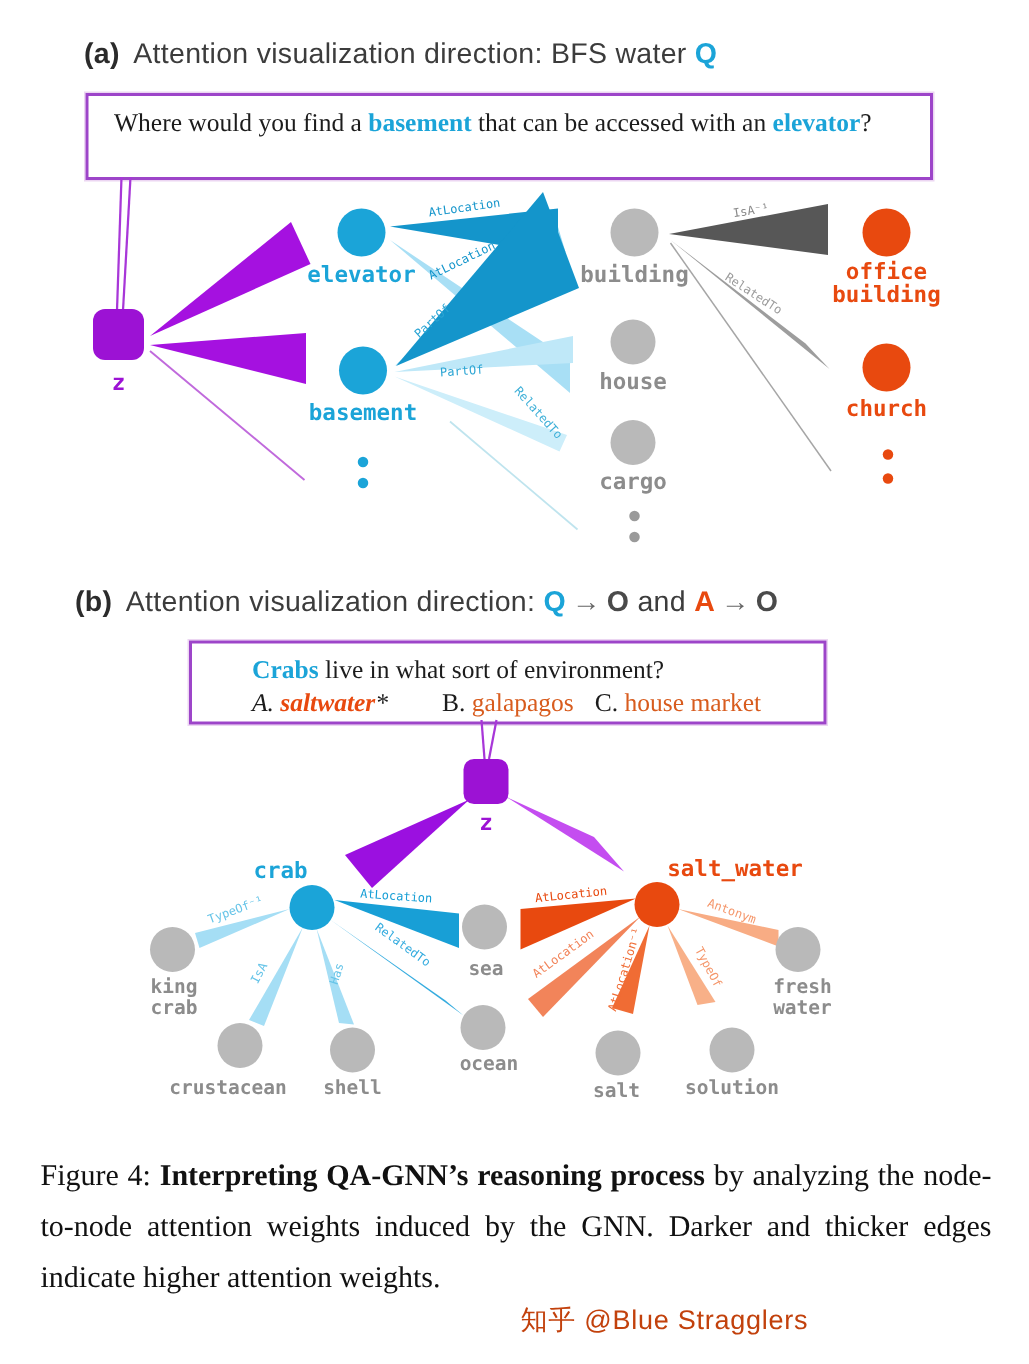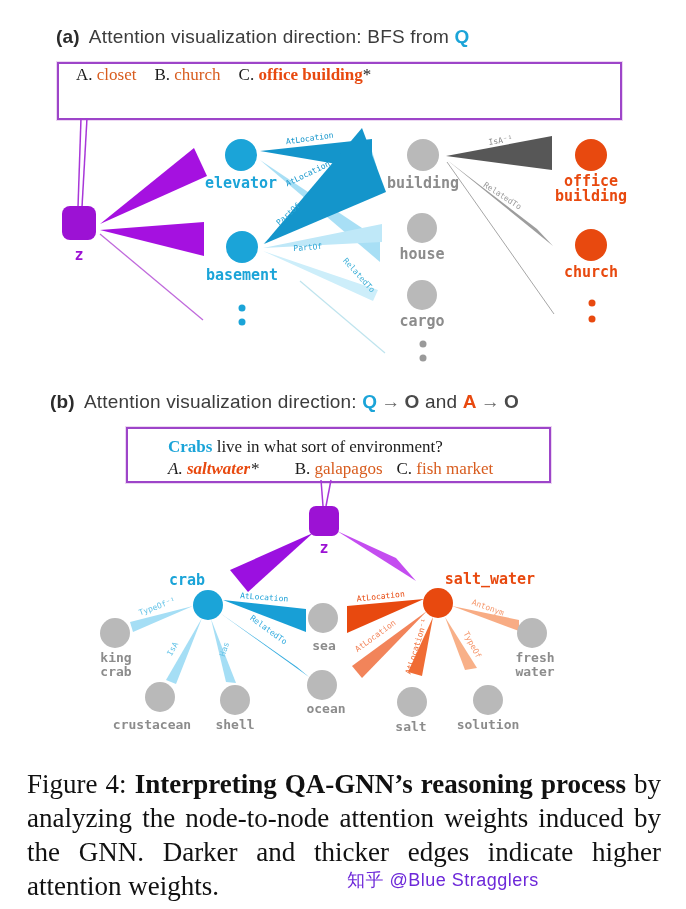--- a/index.html
+++ b/index.html
@@ -15,54 +15,54 @@
   .qbox{position:absolute;background:#fff;border:2px solid #9d45c9;box-shadow:0 0 0 1px #ecd6f2;
         font-family:"Liberation Serif",serif;font-size:17px;color:#1c1c1c;}
   .qbox .line{padding-left:17px;line-height:22px;}
   .qbox .l1{padding-top:7px;}
   .opt{margin-right:18px;}
   svg text{font-family:"DejaVu Sans Mono",monospace;}
   .node-label{font-weight:bold;font-size:15px;}
   .node-label-sm{font-weight:bold;font-size:13px;}
   .edge-label{font-size:8px;letter-spacing:0;}
   .caption{position:absolute;left:27px;top:767px;width:634px;
-           font-family:"Liberation Serif",serif;font-size:27px;color:#111;
+           font-family:"Liberation Serif",serif;font-size:20px;color:#111;
            line-height:34px;text-align:justify;}
-  .watermark{position:absolute;left:347px;top:868px;font-size:18px;color:#6d28d9;
+  .watermark{position:absolute;left:347px;top:868px;font-size:18px;color:#c2410c;
              letter-spacing:0.5px;}
 </style>
 </head>
 <body>
 
 <div class="page">
 
   <div class="panel-title" style="left:56px;top:26px;">
-    <span class="tag">(a)</span><span>Attention visualization direction: BFS from</span>
+    <span class="tag">(a)</span><span>Attention visualization direction: BFS water</span>
     <span class="cyan-b">Q</span>
   </div>
 
   <div class="qbox" style="left:57px;top:62px;width:561px;height:54px;">
-    <div class="line">
-      <span class="opt"><span>A. </span><span class="orange">closet</span></span><span class="opt"><span>B. </span><span class="orange">church</span></span><span class="opt"><span>C. </span><span class="orange-b">office building</span><span>*</span></span>
+    <div class="line l1">
+      <span>Where would you find a </span><span class="cyan-b">basement</span><span> that can be accessed with an </span><span class="cyan-b">elevator</span><span>?</span>
     </div>
   </div>
 
   <div class="panel-title" style="left:50px;top:391px;">
     <span class="tag">(b)</span><span>Attention visualization direction:</span>
     <span class="cyan-b">Q</span><span class="arrow">→</span><span class="dark-b">O</span>
     <span>and</span>
     <span class="orange-b">A</span><span class="arrow">→</span><span class="dark-b">O</span>
   </div>
 
   <div class="qbox" style="left:126px;top:427px;width:398px;height:52px;padding-left:23px;">
     <div class="line l1">
       <span class="cyan-b">Crabs</span><span> live in what sort of environment?</span>
     </div>
     <div class="line">
-      <span class="opt" style="margin-right:12px;font-style:italic;"><span>A. </span><span class="orange-b">saltwater</span><span>*</span></span><span class="opt" style="margin-right:14px;margin-left:24px;"><span>B. </span><span class="orange">galapagos</span></span><span class="opt"><span>C. </span><span class="orange">fish market</span></span>
+      <span class="opt" style="margin-right:12px;font-style:italic;"><span>A. </span><span class="orange-b">saltwater</span><span>*</span></span><span class="opt" style="margin-right:14px;margin-left:24px;"><span>B. </span><span class="orange">galapagos</span></span><span class="opt"><span>C. </span><span class="orange">house market</span></span>
     </div>
   </div>
 
   <svg width="686" height="909" viewBox="0 0 686 909" style="position:absolute;left:0;top:0;">
 
     <g>
       <line x1="81" y1="118" x2="78" y2="207" stroke="#a837d8" stroke-width="1.5"></line>
       <line x1="87" y1="118" x2="82" y2="207" stroke="#a837d8" stroke-width="1.5"></line>
     </g>
 

